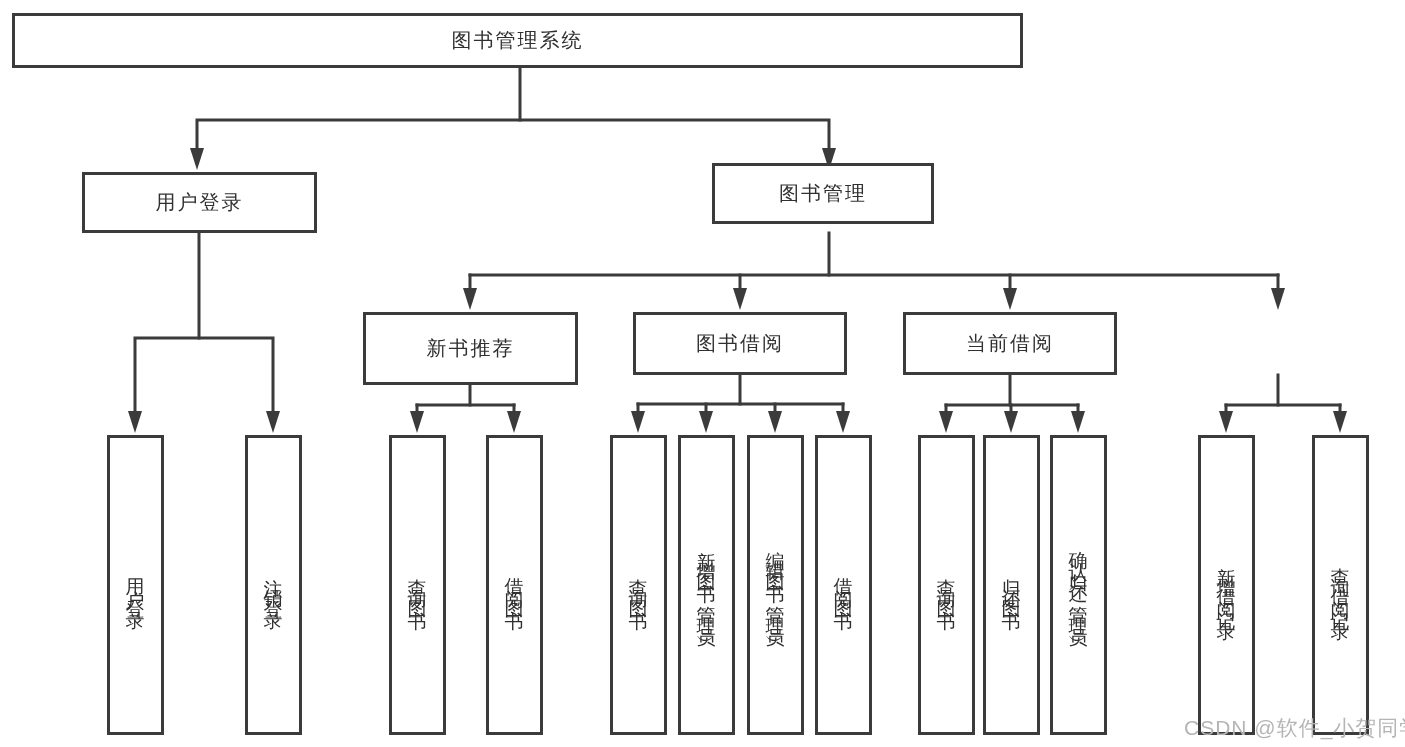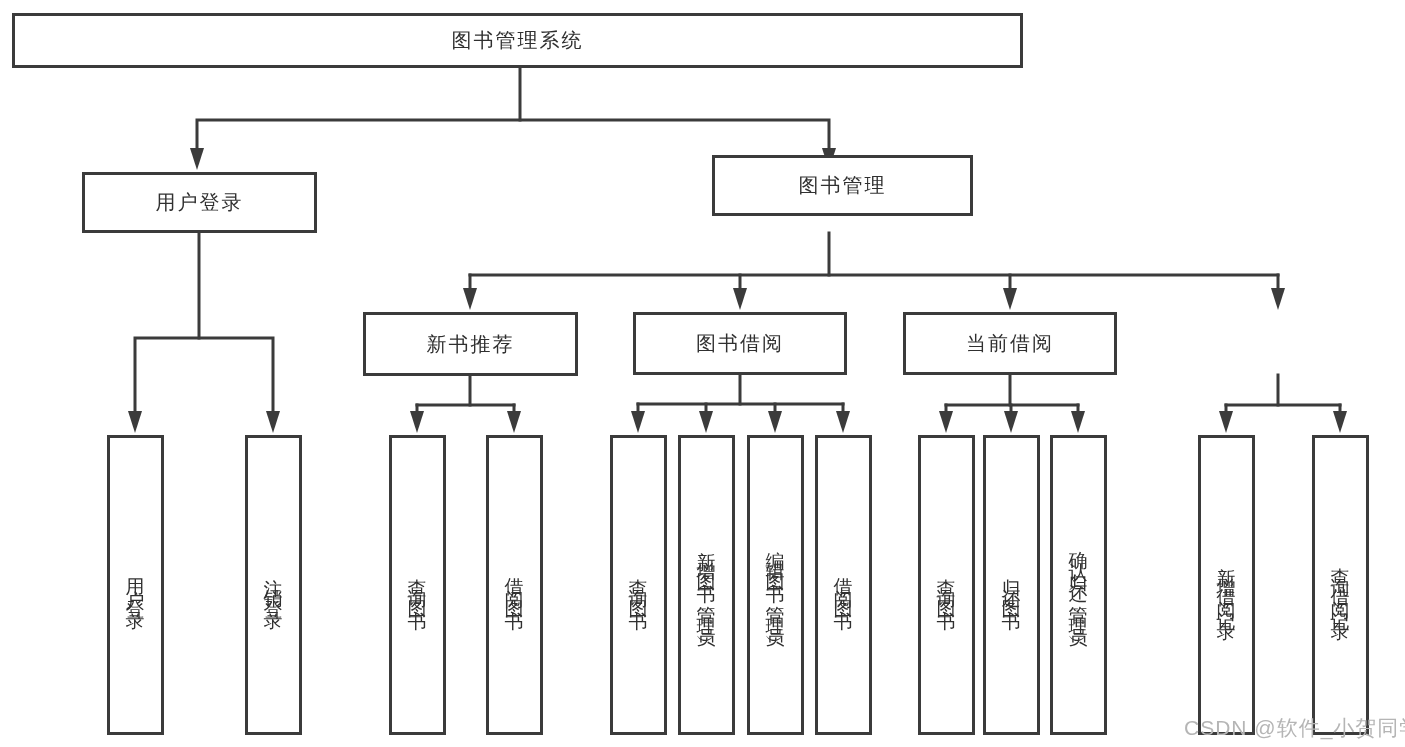--- a/index.html
+++ b/index.html
@@ -116,25 +116,25 @@
     </g>
   </svg>
 
   <div class="box h" style="left:12px;top:13px;width:1011px;height:55px">
     <span>图书管理系统</span>
   </div>
 
   <div class="box h" style="left:82px;top:172px;width:235px;height:61px">
     <span>用户登录</span>
   </div>
-  <div class="box h" style="left:712px;top:155px;width:261px;height:61px">
+  <div class="box h" style="left:712px;top:163px;width:222px;height:61px">
     <span>图书管理</span>
   </div>
 
-  <div class="box h" style="left:363px;top:312px;width:215px;height:64px">
+  <div class="box h" style="left:363px;top:312px;width:215px;height:73px">
     <span>新书推荐</span>
   </div>
   <div class="box h" style="left:633px;top:312px;width:214px;height:63px">
     <span>图书借阅</span>
   </div>
   <div class="box h" style="left:903px;top:312px;width:214px;height:63px">
     <span>当前借阅</span>
   </div>
 
   <div class="box v" style="left:107px;top:435px;width:57px;height:300px">

